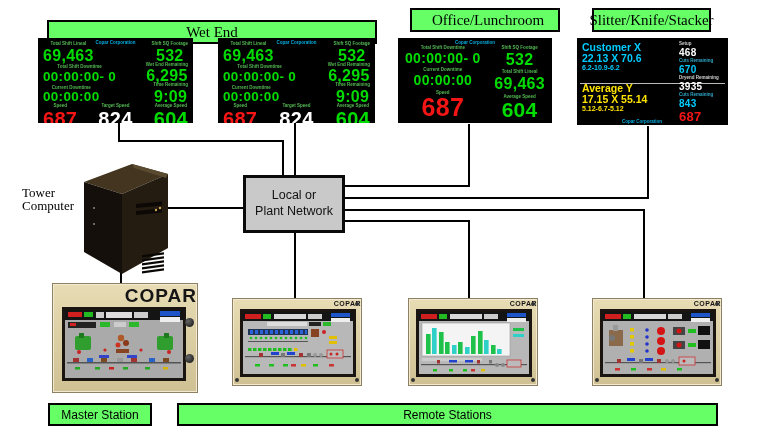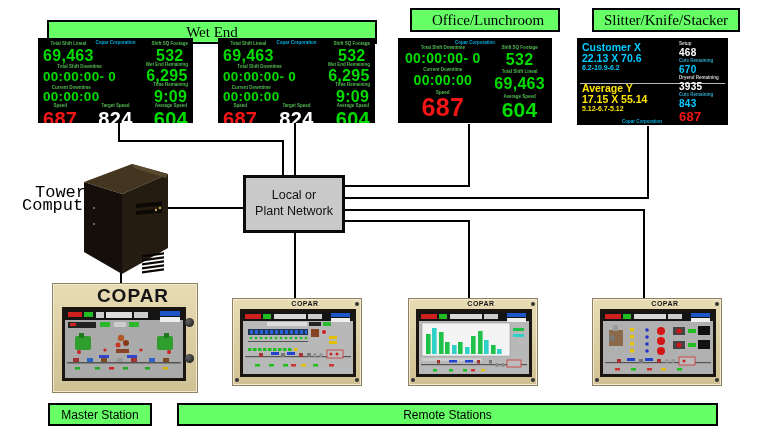--- a/index.html
+++ b/index.html
@@ -47,45 +47,45 @@
 
   
   .netbox{position:absolute;left:243px;top:175px;width:102px;height:58px;background:#c9c9c9;
           border:3px solid #0a0a0a;box-sizing:border-box;display:flex;flex-direction:column;
           align-items:center;justify-content:center;font-size:12.5px;color:#111;line-height:1.25;}
 
   
   .cline{position:absolute;background:#000;}
 
   
-  .tower-label{position:absolute;left:22px;top:186px;width:64px;text-align:right;
-               font-family:Liberation Mono, monospace;font-size:17px;line-height:13px;color:#000;}
+  .tower-label{position:absolute;left:22px;top:186px;width:64px;text-align:left;
+               font-family:Liberation Serif, serif;font-size:13px;line-height:13px;color:#000;}
 
   
   .monitor{position:absolute;background:linear-gradient(#e8dcb4,#cfc193);
            border:1px solid #8d8063;box-shadow:inset 0 0 0 1px #f2ead0;box-sizing:border-box;}
-  .mbrand{position:absolute;left:16px;right:0;text-align:center;font-weight:bold;color:#151515;}
+  .mbrand{position:absolute;left:16px;right:0;text-align:right;font-weight:bold;color:#151515;}
   .screen{position:absolute;background:#1a1511;box-sizing:border-box;}
   .screen svg{position:absolute;left:3px;top:3px;}
   .screw{position:absolute;width:4px;height:4px;border-radius:50%;background:#333;}
   .knob{position:absolute;width:9px;height:9px;border-radius:50%;
         background:radial-gradient(circle at 35% 35%,#666,#0e0e0e);}
 </style>
 </head>
 <body>
 
 <div class="canvas">
 
   <div class="gbox serif" style="left:47px;top:20px;width:330px;height:24px;">
     <span>Wet End</span>
   </div>
   <div class="gbox serif" style="left:410px;top:8px;width:150px;height:24px;padding-left:6px;">
     <span>Office/Lunchroom</span>
   </div>
-  <div class="gbox serif" style="left:592px;top:8px;width:148px;height:24px;">
+  <div class="gbox serif" style="left:592px;top:8px;width:119px;height:24px;">
     <span>Slitter/Knife/Stacker</span>
   </div>
 
   <div class="board" style="left:38px;top:38px;width:155px;height:85px;">
     <div class="brandtop">Copar Corporation</div>
     <div class="wet-grid">
       <div class="wrow" style="margin-top:1px;">
         <div class="cell">
           <span class="lbl">Total Shift Lineal</span>
           <span class="num g n16">69,463</span>

